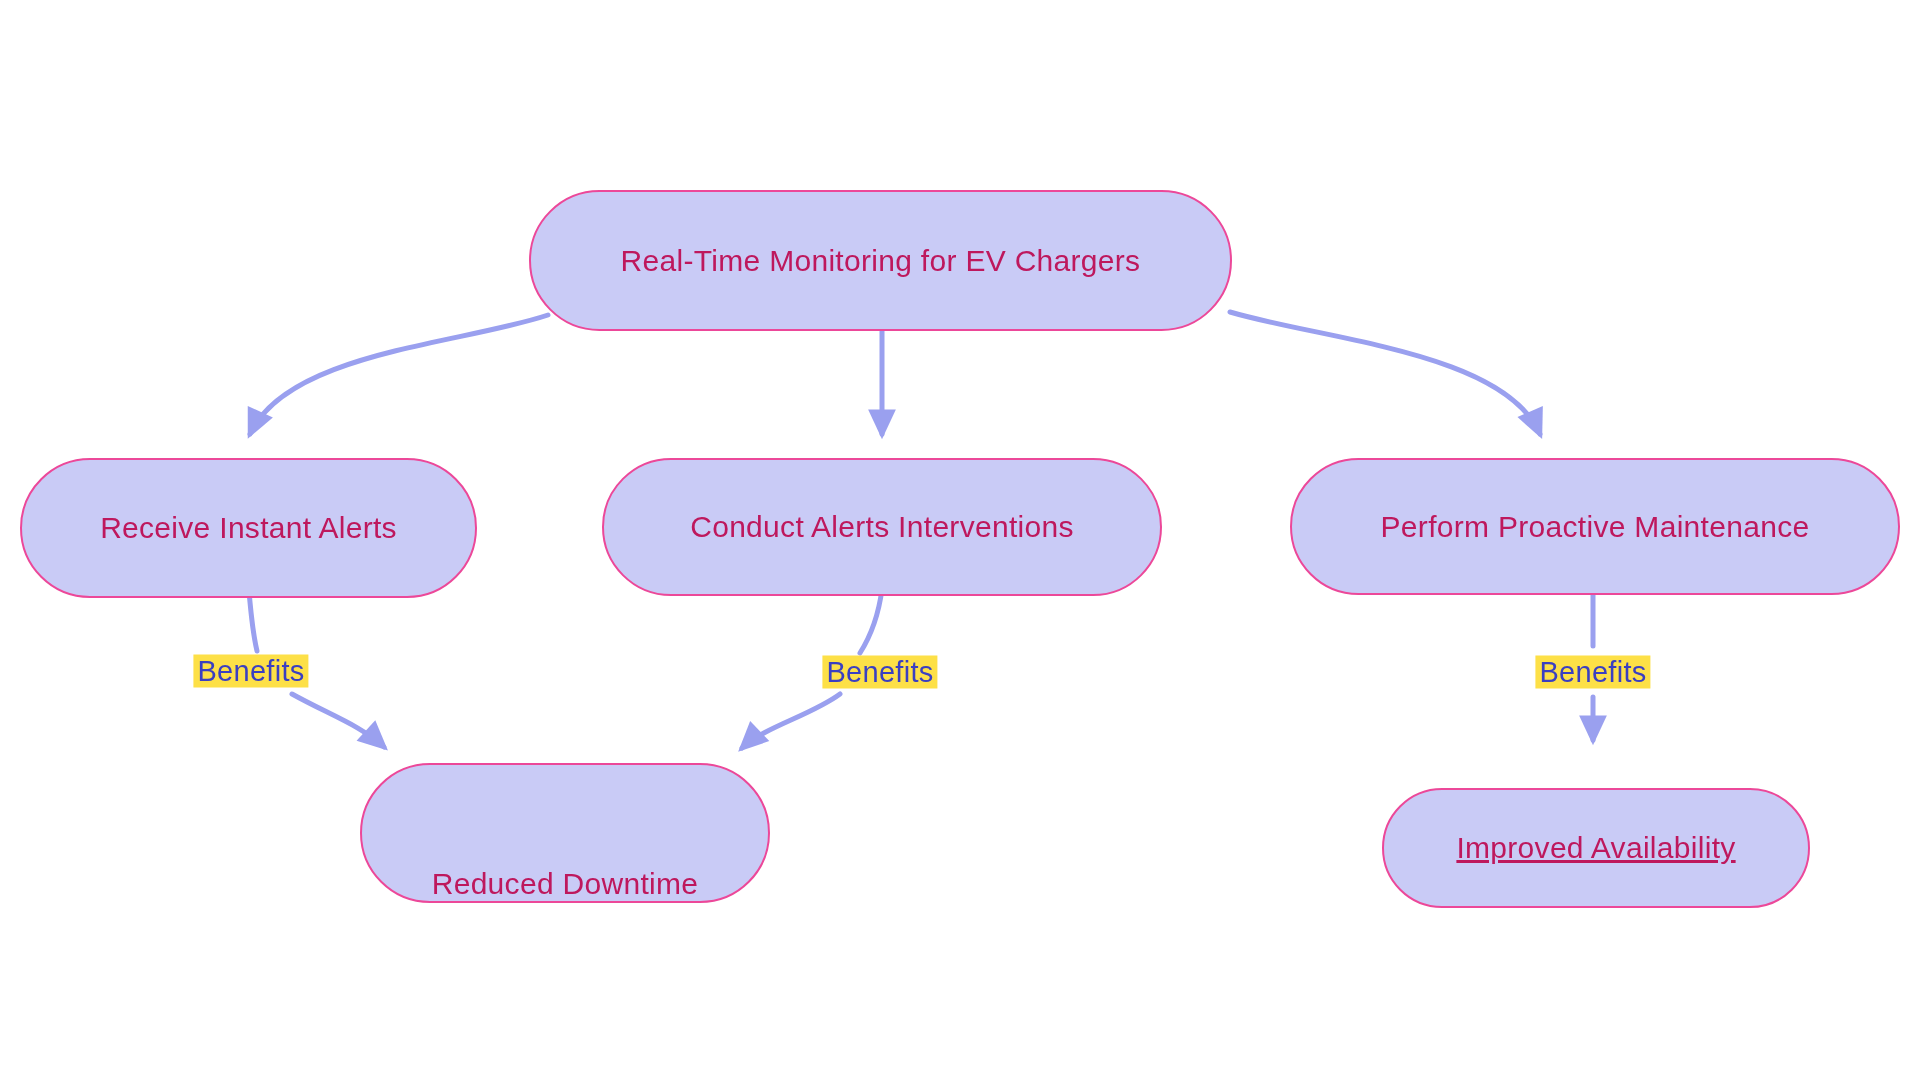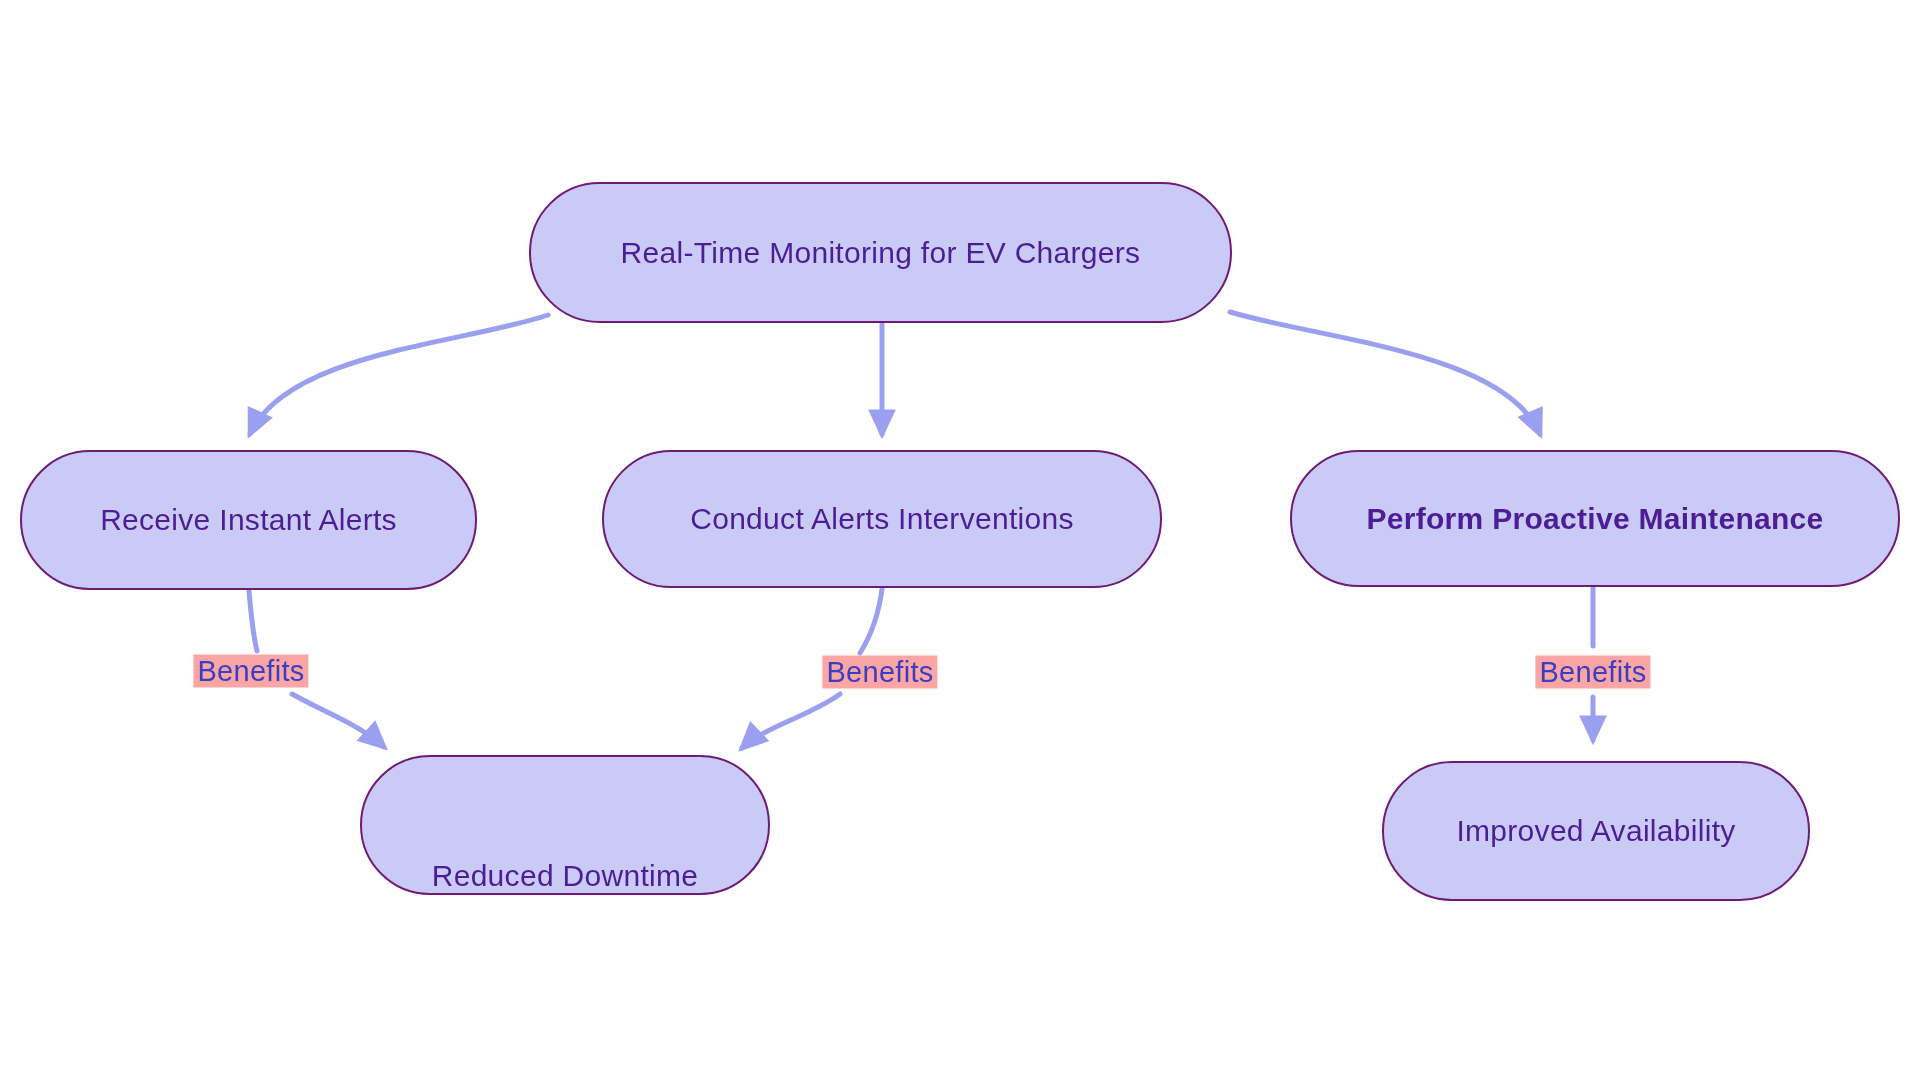--- a/index.html
+++ b/index.html
@@ -22,41 +22,42 @@
     width: 1920px;
     height: 1083px;
     pointer-events: none;
   }
   .node {
     position: absolute;
     display: flex;
     align-items: center;
     justify-content: center;
     background: #c9cbf6;
-    border: 2px solid #701a75;
+    border: 2px solid #ec4899;
     border-radius: 72px;
-    color: #4c1d95;
+    color: #be185d;
     font-size: 30px;
     letter-spacing: 0.3px;
     text-align: center;
     box-sizing: border-box;
+    margin-top: 8px;
   }
   .node-root          { left: 529px;  top: 182px; width: 703px; height: 141px; }
   .node-alerts        { left: 20px;   top: 450px; width: 457px; height: 140px; }
   .node-interventions { left: 602px;  top: 450px; width: 560px; height: 138px; }
-  .node-maintenance   { left: 1290px; top: 450px; width: 610px; height: 137px; font-weight: bold; }
+  .node-maintenance   { left: 1290px; top: 450px; width: 610px; height: 137px; }
   .node-reduced       { left: 360px;  top: 755px; width: 410px; height: 140px; align-items: flex-end; }
-  .node-improved      { left: 1382px; top: 761px; width: 428px; height: 140px; }
+  .node-improved      { left: 1382px; top: 780px; width: 428px; height: 120px; text-decoration: underline; }
   .edge-label {
     position: absolute;
     transform: translate(-50%, -50%);
     color: #3a3fc2;
     font-size: 29px;
     letter-spacing: 0.3px;
-    background: #fca5a5;
+    background: #fde047;
     padding: 0 4px;
     white-space: nowrap;
   }
   .edge-label-1 { left: 251px;  top: 671px; }
   .edge-label-2 { left: 880px;  top: 672px; }
   .edge-label-3 { left: 1593px; top: 672px; }
 </style>
 </head>
 <body>
 

